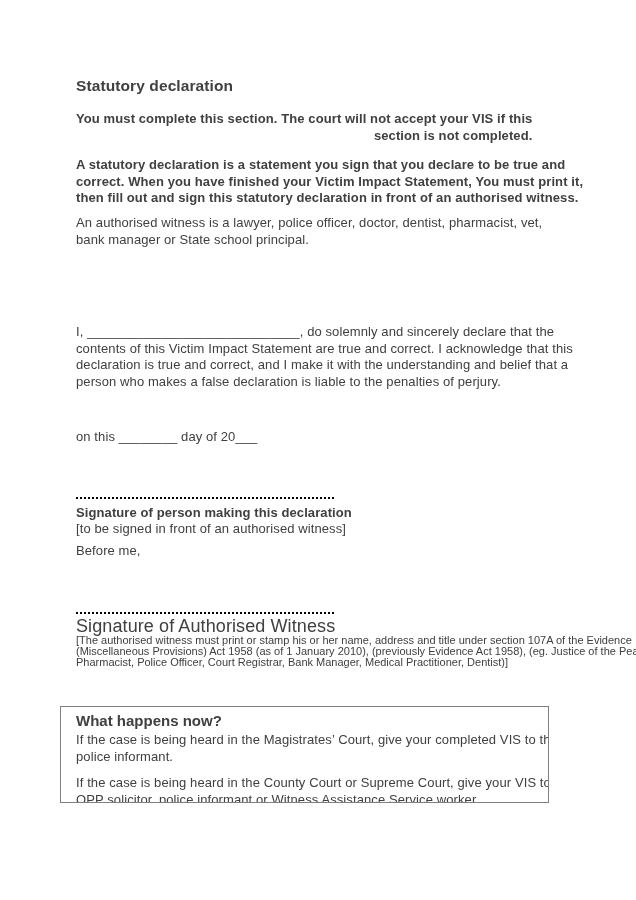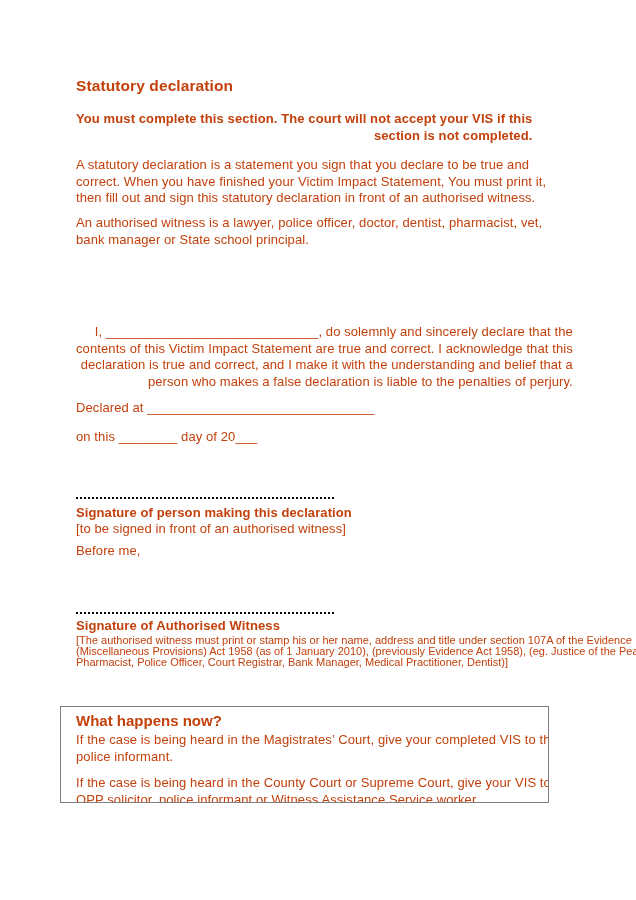--- a/index.html
+++ b/index.html
@@ -6,40 +6,40 @@
     margin: 0;
     padding: 0;
     background: #ffffff;
   }
   .page {
     position: relative;
     width: 636px;
     height: 900px;
     background: #ffffff;
     font-family: "Liberation Sans", sans-serif;
-    color: #c2410c;
+    color: #404040;
     overflow: hidden;
   }
   .txt {
     position: absolute;
     left: 76px;
     white-space: pre;
     font-size: 13px;
     line-height: 16.5px;
     letter-spacing: 0.1px;
   }
   .bold { font-weight: bold; }
   .doc-title {
     font-size: 15.5px;
     font-weight: bold;
     line-height: 19px;
   }
   .sig2-title {
-    font-size: 13px;
-    font-weight: bold;
+    font-size: 18px;
+    font-weight: normal;
     line-height: 18px;
   }
   .fine-print {
     font-size: 11px;
     line-height: 11px;
     letter-spacing: 0;
   }
   .dotted-line {
     position: absolute;
     left: 76px;
@@ -76,34 +76,33 @@
 </head>
 <body>
 
 <div class="page">
 
   <div class="txt doc-title" style="top:76px;">Statutory declaration</div>
 
   <div class="txt bold" style="top:111px;text-align:right;">You must complete this section. The court will not accept your VIS if this
 section is not completed.</div>
 
-  <div class="txt" style="top:157px;">A statutory declaration is a statement you sign that you declare to be true and
+  <div class="txt" style="top:157px;font-weight:bold;">A statutory declaration is a statement you sign that you declare to be true and
 correct. When you have finished your Victim Impact Statement, You must print it,
 then fill out and sign this statutory declaration in front of an authorised witness.</div>
 
   <div class="txt" style="top:215px;">An authorised witness is a lawyer, police officer, doctor, dentist, pharmacist, vet,
 bank manager or State school principal.</div>
 
 
-  <div class="txt" style="top:324px;text-align:right;">I, _____________________________, do solemnly and sincerely declare that the
+  <div class="txt" style="top:324px;">I, _____________________________, do solemnly and sincerely declare that the
 contents of this Victim Impact Statement are true and correct. I acknowledge that this
 declaration is true and correct, and I make it with the understanding and belief that a
 person who makes a false declaration is liable to the penalties of perjury.</div>
 
-  <div class="txt" style="top:400px;">Declared at _______________________________</div>
 
   <div class="txt" style="top:429px;">on this ________ day of 20___</div>
 
   <div class="dotted-line" style="top:497px;"></div>
 
   <div class="txt bold" style="top:505px;text-align:center;">Signature of person making this declaration</div>
 
   <div class="txt" style="top:521px;">[to be signed in front of an authorised witness]</div>
 
   <div class="txt" style="top:543px;">Before me,</div>

